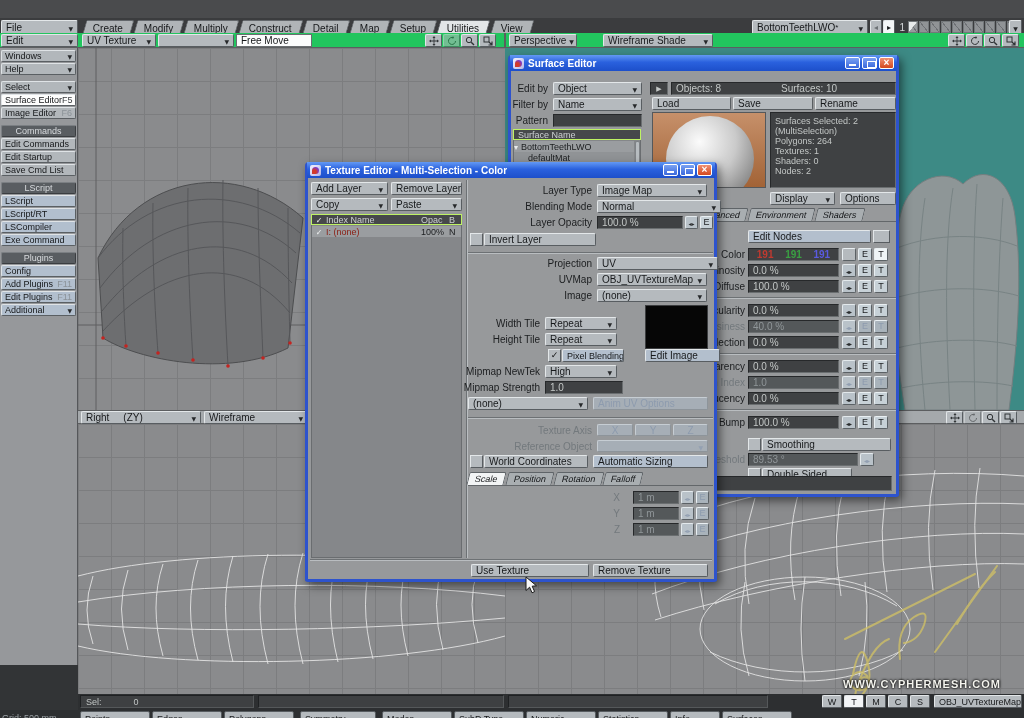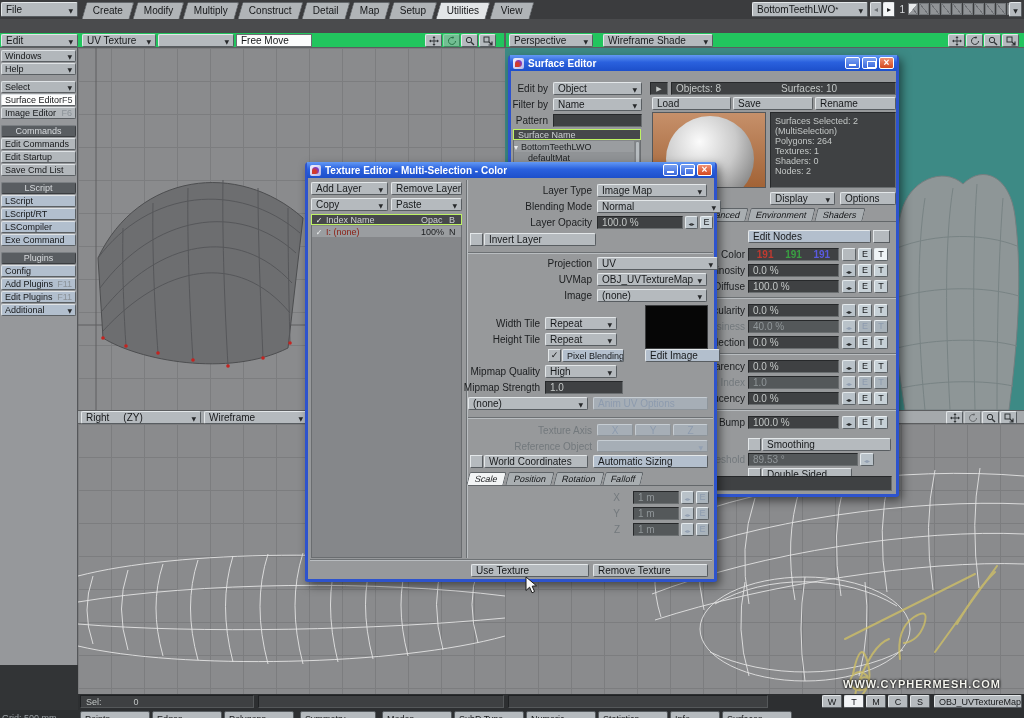--- a/index.html
+++ b/index.html
@@ -49,21 +49,21 @@
 .wb.mx::before{content:"";position:absolute;left:4px;top:3px;width:7px;height:5px;border:1px solid #fff}
 .wb.cl::before{content:"×";position:absolute;left:0;top:-1px;width:100%;text-align:center;color:#fff;font-weight:bold;font-size:10px;line-height:12px}
 
 .win{position:absolute;background:#97999b;border:3px solid #2d53cd;border-top:none;border-radius:4px 4px 3px 3px;
   box-shadow:3px 4px 10px rgba(0,0,0,.5)}
 .tbar{height:16px;display:flex;align-items:center;gap:4px;padding:0 3px;color:#fff;font-weight:bold;font-size:10px;
   background:linear-gradient(180deg,#6399f4,#2a61de 45%,#1d4fca);margin:0 -1px}
 .tbar .wb{width:15px;height:12px}
 .wbody{position:relative}
 
-#menurow{position:absolute;left:0;top:0;width:1024px;height:19px;background:#3b3c3e}
+#menurow{position:absolute;left:0;top:18px;width:1024px;height:19px;background:#3b3c3e}
 #tabs{position:absolute;left:84px;top:2px;height:17px;display:flex}
 .mtab{height:17px;line-height:16px;padding:0 8px;background:#b0b4b7;border:1px solid #63676b;border-bottom:none;
   transform:skewX(-16deg);margin-right:3px;border-radius:2px 2px 0 0}
 .mtab.on{background:#e3e6e8}
 .mtab>span{display:inline-block;transform:skewX(16deg)}
 
 #toolrow{position:absolute;left:0;top:33px;width:1024px;height:15px;background:#22c55e;border-bottom:1px solid #5c5e60}
 .whitebox{position:absolute;height:13px;background:#fbfcfc;border:1px solid #6a6e71;display:flex;align-items:center;padding:0 4px}
 .vicon{position:absolute;width:17px;height:13px;background:#b5babe;border:1px solid;border-color:#e3e7e9 #585d61 #585d61 #e3e7e9;
   border-radius:2px;display:flex;align-items:center;justify-content:center}
@@ -212,21 +212,21 @@
           <path d="M6.2 6.2 9 9" stroke-width="1.4"></path>
         </svg>
     </div>
     <div class="vicon" style="left:479px;top:1px">
       <svg width="10" height="10" viewBox="0 0 10 10" fill="none" stroke="#2e3234">
           <rect x="1" y="1" width="5" height="5"></rect>
           <path d="M6 6l3 3M9 5.5V9H5.5" stroke-width="1.2"></path>
         </svg>
     </div>
     <div style="position:absolute;left:504px;top:0;width:2px;height:15px;background:#5c5e60"></div>
-    <div class="btn" style="left:509px;top:1px;width:84px">
+    <div class="btn" style="left:509px;top:1px;width:68px">
       <span>Perspective</span>
         <i class="arr"></i>
     </div>
     <div class="btn" style="left:603px;top:1px;width:110px">
       <span>Wireframe Shade</span>
         <i class="arr"></i>
     </div>
     <div class="vicon" style="left:948px;top:1px">
       <svg width="10" height="10" viewBox="0 0 10 10" fill="#2e3234">
           <path d="M5 0 6.5 2h-3zM5 10 3.5 8h3zM0 5l2-1.5v3zM10 5 8 6.5v-3zM4.6 2h.8v6h-.8zM2 4.6h6v.8H2z"></path>
@@ -777,21 +777,21 @@
       </div>
 
       <div class="chk on" style="left:240px;top:171px"></div>
       <div class="btn bl" style="left:254px;top:171px;width:62px;font-size:9px">
           <span>Pixel Blending</span>
         </div>
       <div class="btn bl" style="left:337px;top:171px;width:75px">
           <span>Edit Image</span>
         </div>
 
-      <div class="lbl t2label" style="top:187px">Mipmap Quality</div>
+      <div class="lbl t2label" style="top:187px">Mipmap NewTek</div>
       <div class="btn" style="left:237px;top:187px;width:72px">
         <span>High</span>
           <i class="arr"></i>
       </div>
       <div class="lbl t2label" style="top:203px">Mipmap Strength</div>
       <div class="fld" style="left:237px;top:203px;width:78px">
           <span>1.0</span>
         </div>
 
       <div class="btn" style="left:160px;top:219px;width:120px">

